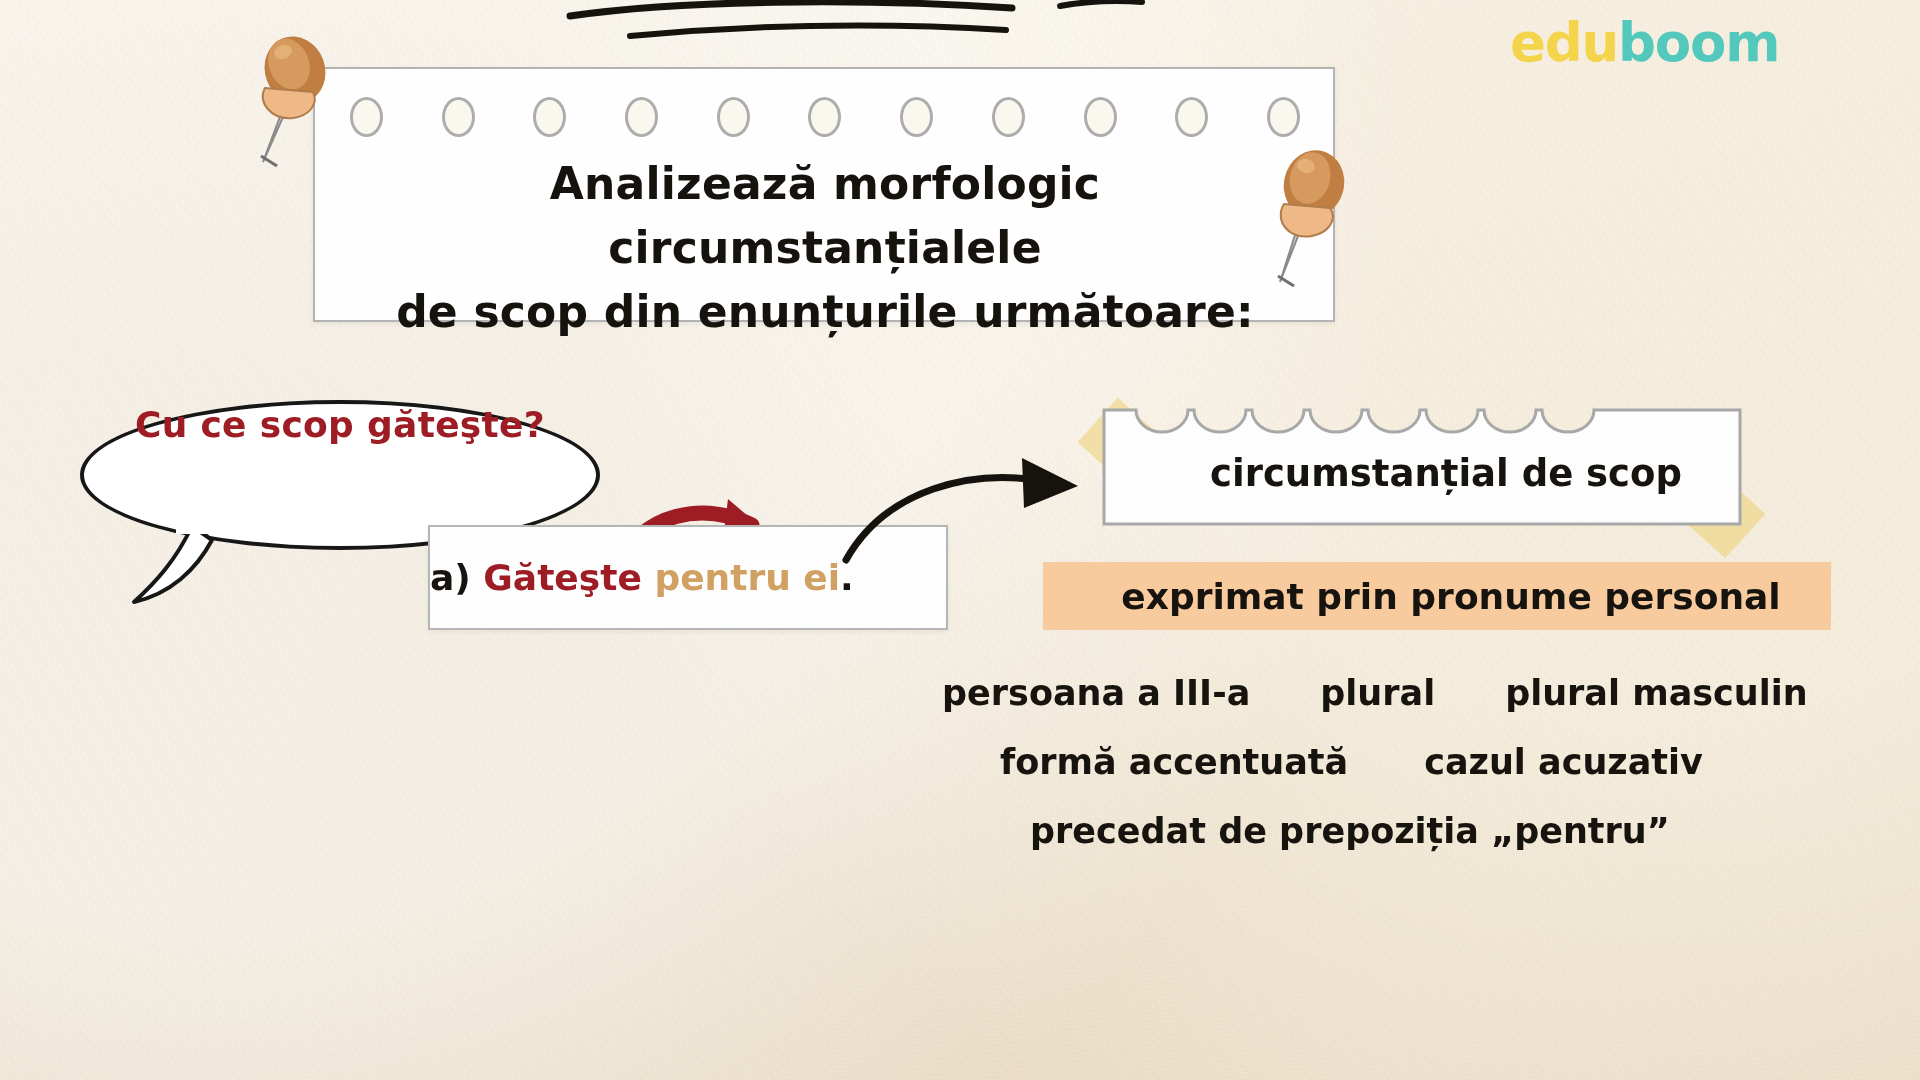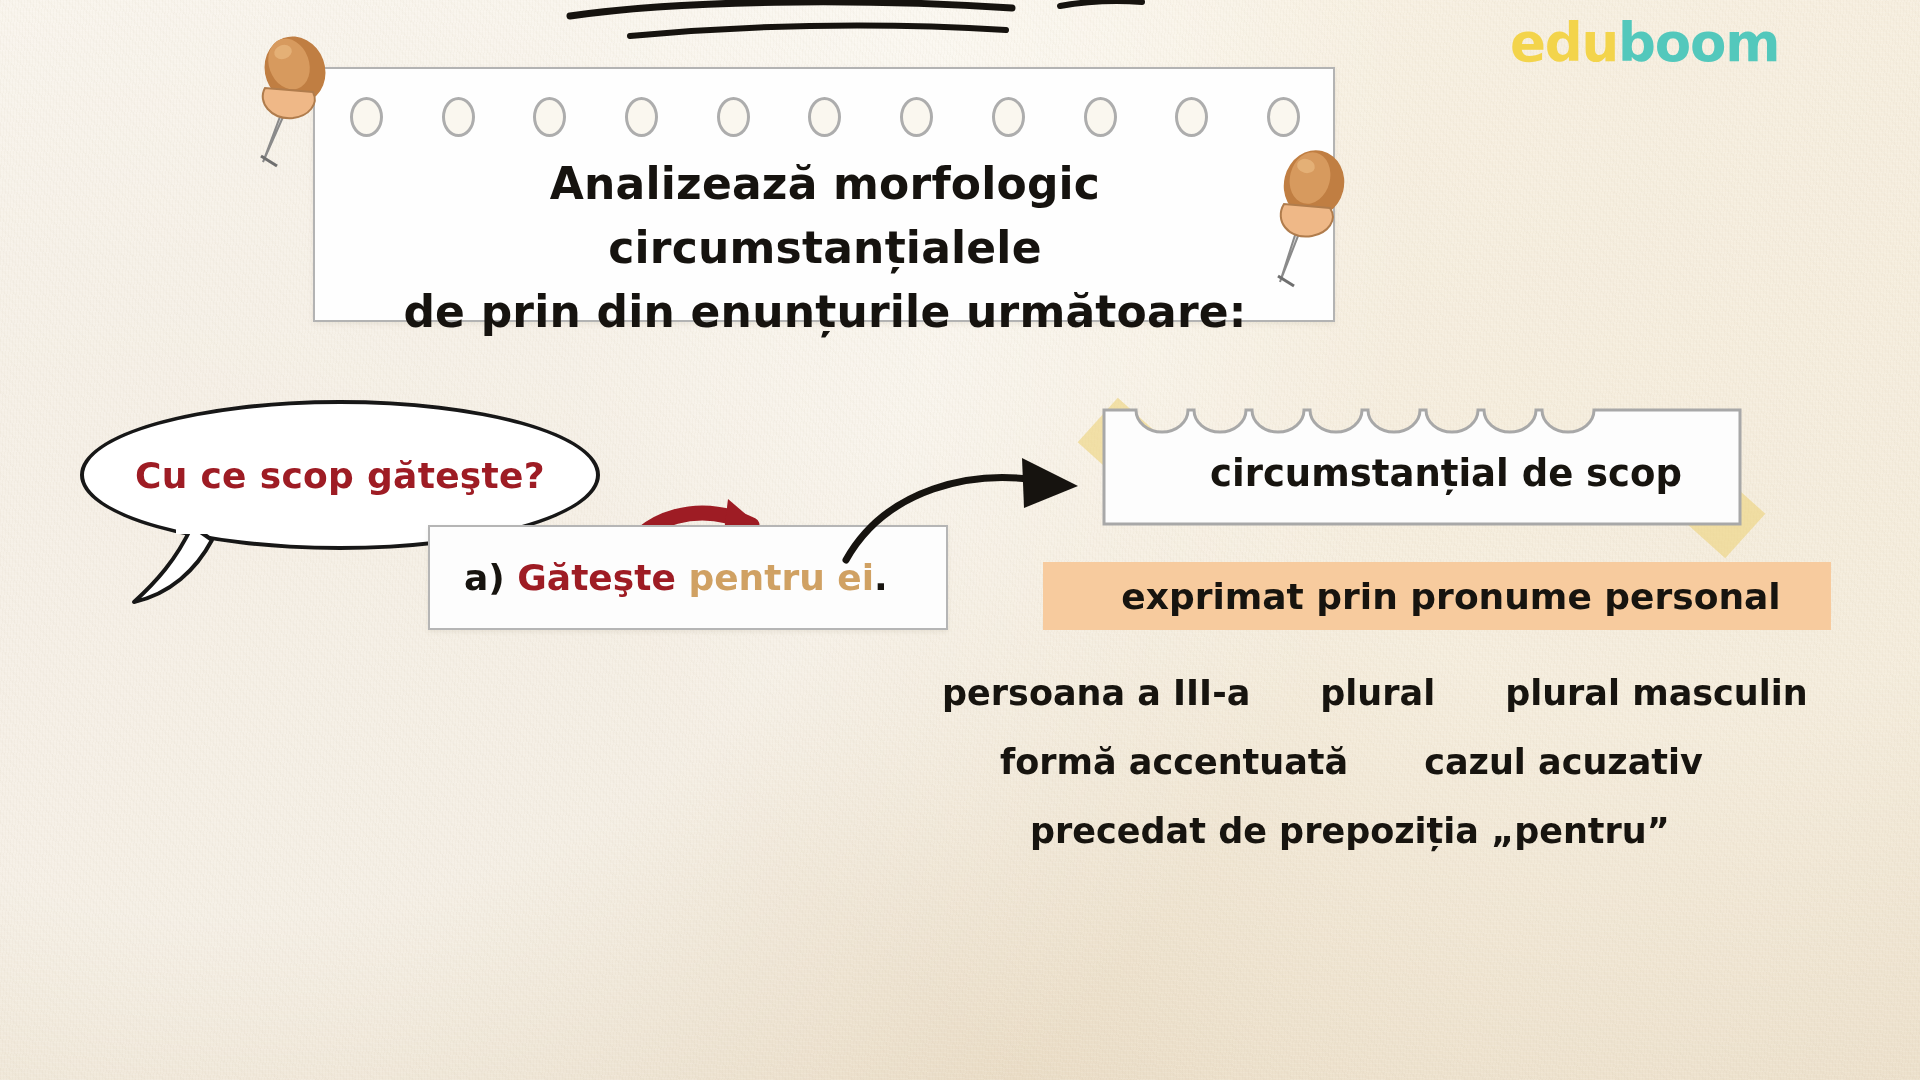--- a/index.html
+++ b/index.html
@@ -66,40 +66,40 @@
   
   .pin{position:absolute;}
   #pin-left{left:243px;top:30px;width:110px;height:140px;}
   #pin-right{left:1258px;top:148px;width:110px;height:140px;}
 
   
   #bubble{
     position:absolute;left:80px;top:400px;width:520px;height:150px;
     background:#ffffff;border:4px solid #171717;border-radius:50%;
     box-sizing:border-box;
-    display:flex;align-items:center;justify-content:center;
+    display:flex;align-items:flex-start;justify-content:center;
   }
   #bubble-text{
     color:#9e1c24;font-weight:700;font-size:36px;letter-spacing:.3px;
     font-family:"DejaVu Sans", sans-serif;white-space:nowrap;
   }
   #bubble-tail{position:absolute;left:130px;top:520px;width:120px;height:90px;}
 
   
   #red-arrow{position:absolute;left:610px;top:495px;width:190px;height:90px;}
 
   
   #sentence-box{
     position:absolute;left:428px;top:525px;width:520px;height:105px;
     background:#fdfdfd;border:2px solid #b5b5b5;box-sizing:border-box;
     display:flex;align-items:center;
     box-shadow:0 2px 4px rgba(120,105,80,.10);
   }
   #sentence-text{
-    padding-left:34px;font-size:36px;font-weight:700;white-space:nowrap;
+    font-size:36px;font-weight:700;white-space:nowrap;
     font-family:"DejaVu Sans", sans-serif;
   }
   #sentence-text .mark{color:#17140f;}
   #sentence-text .verb{color:#9e1c24;}
   #sentence-text .cmp{color:#d0a163;}
   #sentence-text .dot{color:#17140f;}
 
   
   #black-arrow{position:absolute;left:840px;top:440px;width:270px;height:130px;}
 
@@ -172,21 +172,21 @@
   <div class="hole"></div>
   <div class="hole"></div>
   <div class="hole"></div>
   <div class="hole"></div>
   <div class="hole"></div>
   <div class="hole"></div>
   <div class="hole"></div>
 </div>
 <div id="title-text">
   <span class="l1">Analizează morfologic circumstanțialele</span>
-  <span class="l2">de prin din enunțurile următoare:</span>
+  <span class="l2">de scop din enunțurile următoare:</span>
 </div>
 
 <svg class="pin" id="pin-left" viewBox="0 0 110 140">
   <path d="M44,78 L20,132 L38,84 Z" fill="#d9d9d9" stroke="#8a8a8a" stroke-width="2"></path>
   <path d="M18,126 L34,136" stroke="#6f6f6f" stroke-width="3"></path>
   <ellipse cx="52" cy="40" rx="30" ry="34" fill="#c07e42" transform="rotate(-20 52 40)"></ellipse>
   <ellipse cx="46" cy="34" rx="20" ry="26" fill="#d79a5e" transform="rotate(-20 46 34)"></ellipse>
   <path d="M22,58 C14,72 28,90 50,88 C66,86 76,74 70,62 Z" fill="#efb887" stroke="#b07c4c" stroke-width="2"></path>
   <ellipse cx="40" cy="22" rx="9" ry="7" fill="#e8b77f" opacity=".75" transform="rotate(-20 40 22)"></ellipse>
 </svg>

